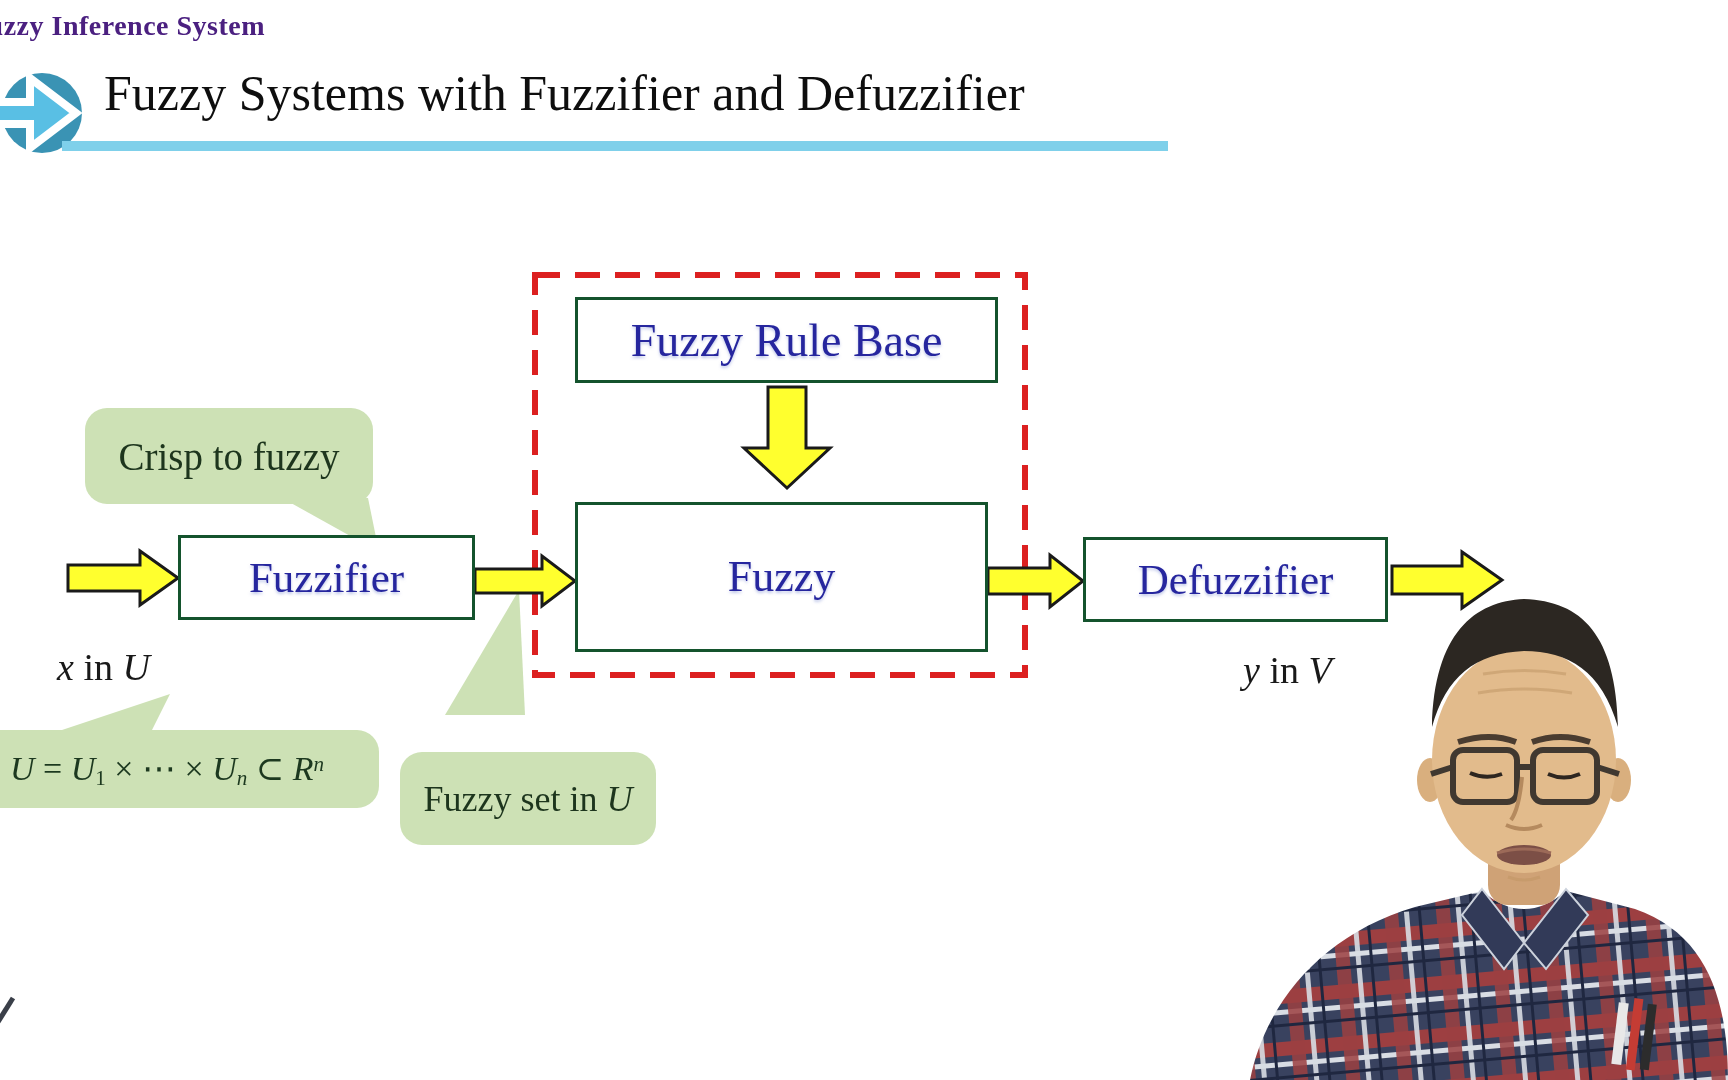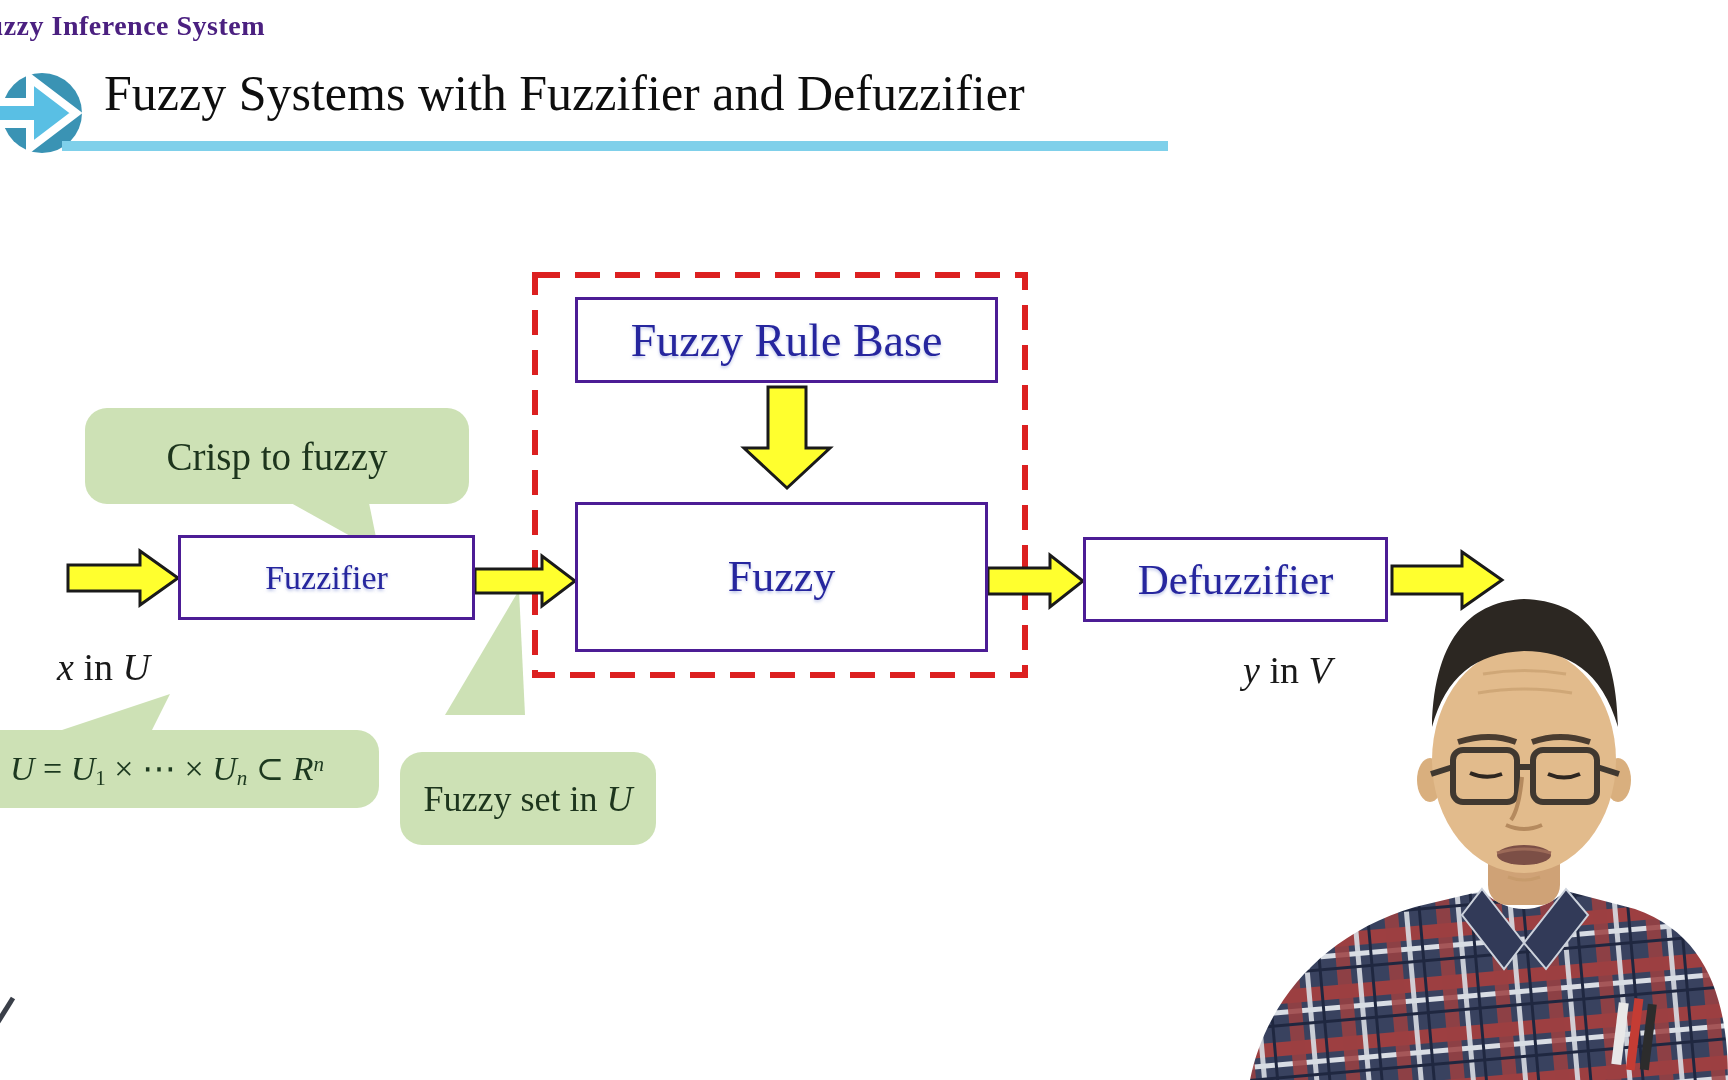--- a/index.html
+++ b/index.html
@@ -5,32 +5,32 @@
   html,body{margin:0;padding:0;background:#ffffff;}
   body{width:1728px;height:1080px;overflow:hidden;position:relative;
        font-family:"Liberation Serif","DejaVu Serif",serif;}
   .abs{position:absolute;}
   
   .kicker{left:-30px;top:10px;font-size:28px;font-weight:bold;color:#4b2080;
           white-space:nowrap;letter-spacing:0.5px;}
   .page-title{left:104px;top:64px;font-size:50px;color:#0e0e0e;white-space:nowrap;}
   .title-underline{left:62px;top:141px;width:1106px;height:10px;background:#7fd0ea;}
   
-  .gbox{background:#ffffff;border:3px solid #4c1d95;display:flex;align-items:center;
+  .gbox{background:#ffffff;border:3px solid #14532d;display:flex;align-items:center;
         justify-content:center;text-align:center;color:#26269e;
         text-shadow:0 2px 3px rgba(140,155,215,.55);}
   .box-rule{left:575px;top:297px;width:417px;height:80px;font-size:46px;}
   .box-engine{left:575px;top:502px;width:407px;height:144px;font-size:44px;line-height:1.32;
               flex-direction:column;}
-  .box-fuzzifier{left:178px;top:535px;width:291px;height:79px;font-size:34px;}
+  .box-fuzzifier{left:178px;top:535px;width:291px;height:79px;font-size:43px;}
   .box-defuzzifier{left:1083px;top:537px;width:299px;height:79px;font-size:43px;}
   
   .callout{background:#cde1b5;border-radius:22px;display:flex;align-items:center;
            justify-content:center;color:#1d351d;}
-  .co-crisp{left:85px;top:408px;width:384px;height:96px;font-size:39px;}
+  .co-crisp{left:85px;top:408px;width:288px;height:96px;font-size:39px;}
   .co-formula{left:-45px;top:730px;width:424px;height:78px;font-size:34px;color:#1c381f;}
   .co-fuzzyset{left:400px;top:752px;width:256px;height:93px;font-size:36px;}
   
   .iolabel{font-size:38px;color:#191919;white-space:nowrap;}
   .lab-in{left:57px;top:645px;}
   .lab-out{left:1243px;top:648px;}
   
   .rt-i{font-style:italic;}
   .rt-sub{font-size:.62em;vertical-align:-0.22em;}
   .rt-subi{font-size:.62em;vertical-align:-0.22em;font-style:italic;}

